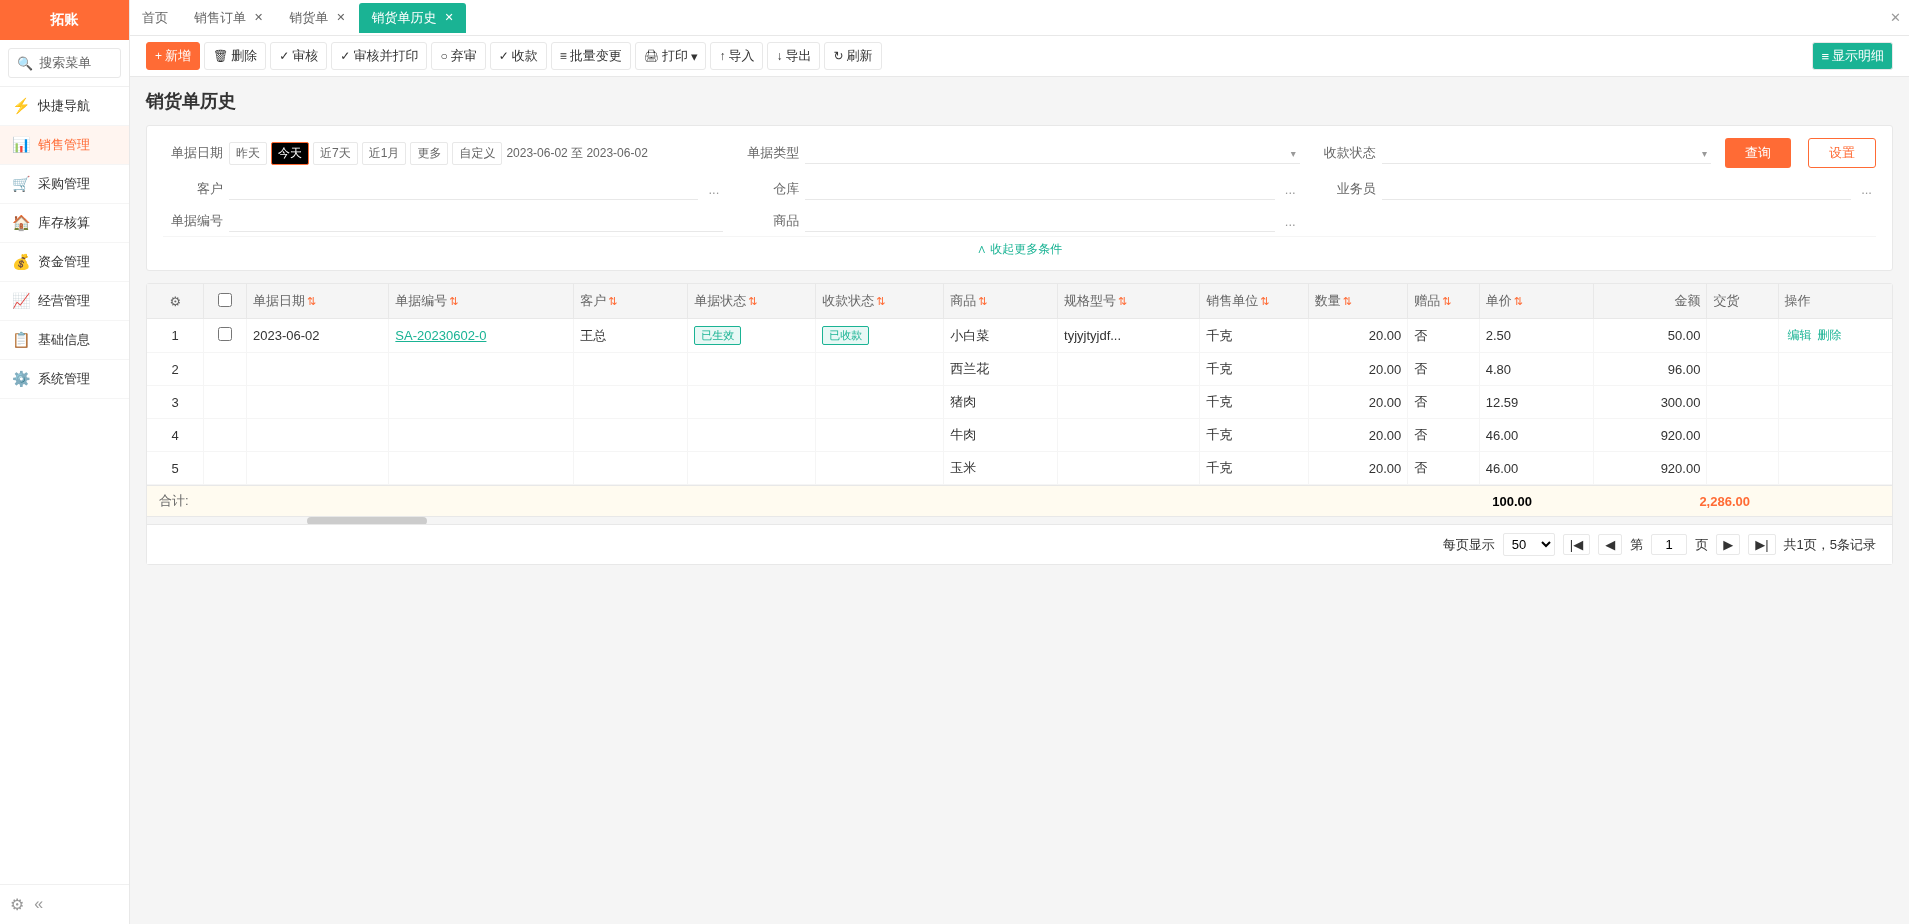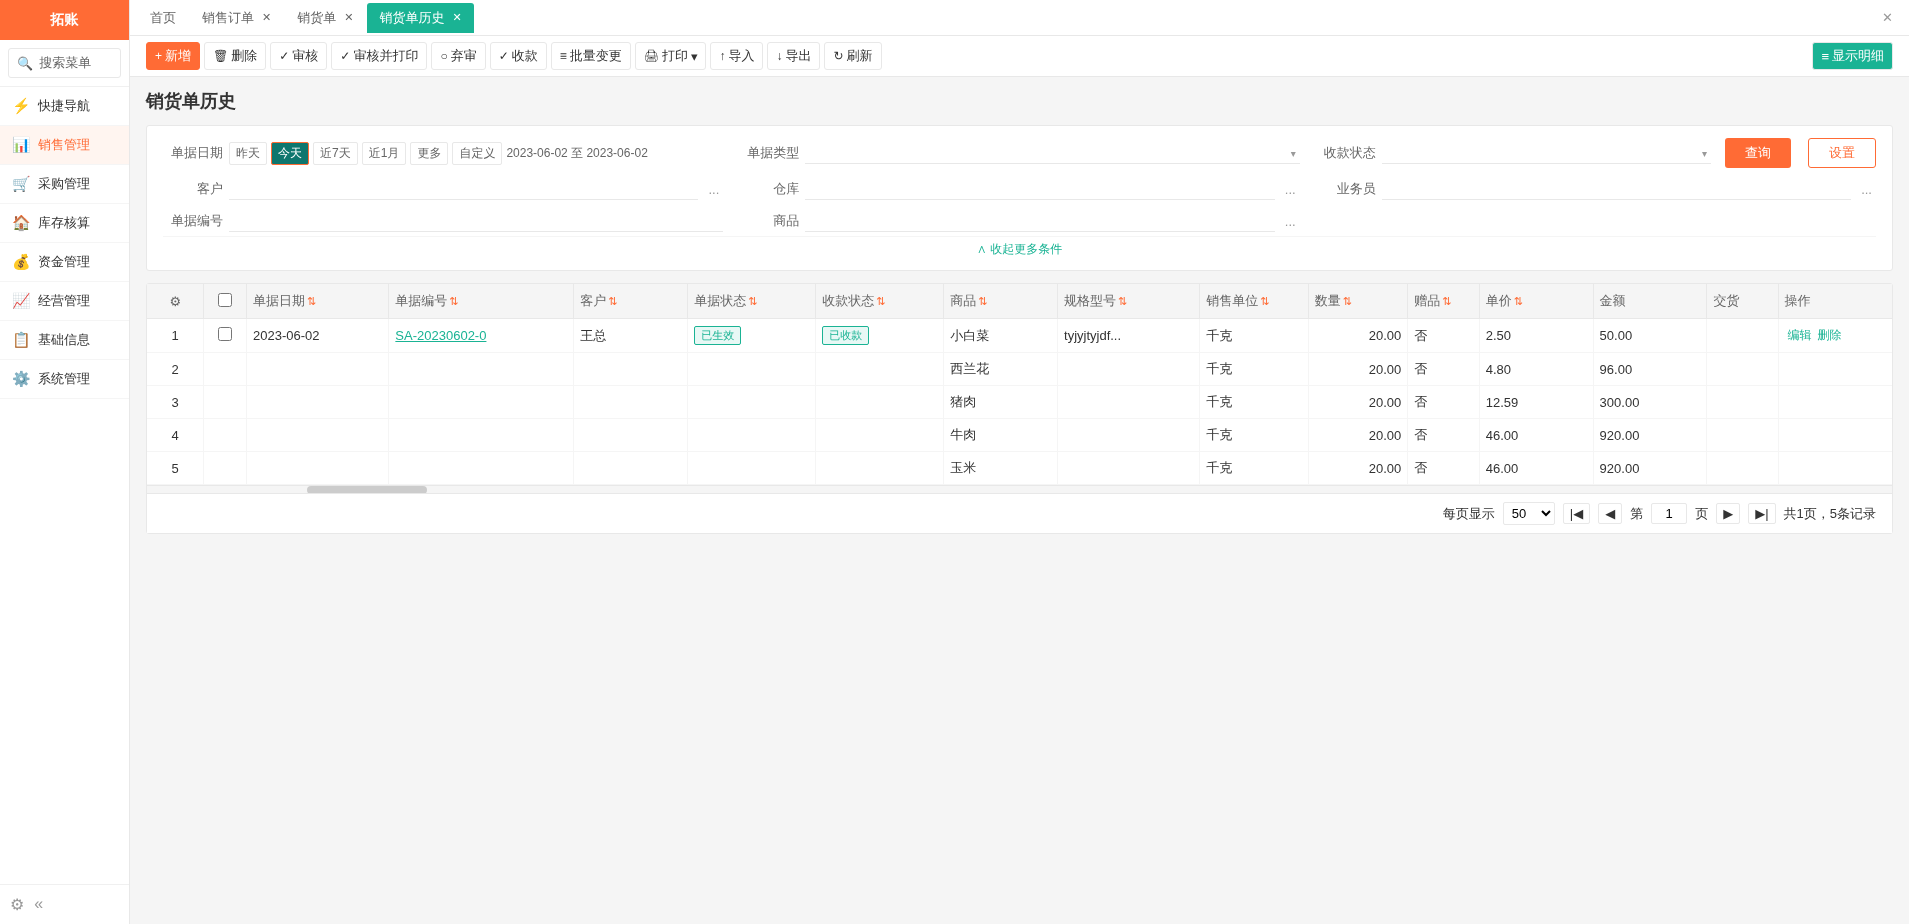--- a/index.html
+++ b/index.html
@@ -69,21 +69,21 @@
       overflow: hidden;
     }
 
     
     .tab-bar {
       display: flex;
       align-items: center;
       background: #fff;
       border-bottom: 1px solid #e8e8e8;
       height: 36px;
-      padding: 0 8px;
+      padding: 0 0;
       gap: 2px;
       flex-shrink: 0;
     }
     .tab-item {
       display: flex;
       align-items: center;
       gap: 5px;
       padding: 6px 12px;
       cursor: pointer;
       color: #666;
@@ -187,21 +187,21 @@
     .filter-date-group { display: flex; align-items: center; gap: 4px; flex: 1; }
     .date-quick-btn {
       padding: 2px 6px;
       border: 1px solid #e8e8e8;
       border-radius: 2px;
       cursor: pointer;
       color: #666;
       font-size: 12px;
       background: #fff;
     }
-    .date-quick-btn.active { background: #0f766e; color: #fff; border-color: #ff6b35; }
+    .date-quick-btn.active { background: #000000; color: #fff; border-color: #ff6b35; }
     .date-range { font-size: 12px; color: #666; }
     .filter-select-wrapper {
       flex: 1;
       position: relative;
       display: flex;
       align-items: center;
     }
     .filter-select {
       flex: 1;
       border: none;
@@ -294,21 +294,21 @@
     .col-code { width: 130px; }
     .col-customer { width: 80px; }
     .col-state { width: 90px; }
     .col-pay { width: 90px; }
     .col-goods { width: 80px; }
     .col-spec { width: 100px; }
     .col-unit { width: 70px; margin-left: 36px; }
     .col-qty { width: 70px; text-align: right; }
     .col-gift { width: 50px; }
     .col-price { width: 80px; text-align: left; }
-    .col-amount { width: 80px; text-align: left; }
+    .col-amount { width: 80px; text-align: right; }
     .col-trade { width: 50px; }
     .col-ops { width: 80px; }
     .link-text { color: #1ab394; cursor: pointer; text-decoration: underline; }
     .settings-icon { cursor: pointer; color: #666; }
     .checkbox { width: 14px; height: 14px; cursor: pointer; }
     .op-link { color: #1ab394; cursor: pointer; margin: 0 3px; font-size: 12px; }
 
     
     .summary-bar {
       display: flex;
@@ -738,20 +738,30 @@
     <td class="col-qty">20.00</td>
     <td class="col-gift">否</td>
     <td class="col-price">46.00</td>
     <td class="col-amount">920.00</td>
     <td class="col-trade"></td>
     <td class="col-ops"></td>
   </tr>
           </tbody>
       </table>
 
+      <div class="summary-bar">
+        <span class="summary-label">合计:</span>
+        <span style="flex:1;"></span>
+        <span style="width:70px; text-align:right; font-weight:bold;">100.00</span>
+        <span style="width:50px;"></span>
+        <span style="width:80px;"></span>
+        <span style="width:80px; text-align:right; font-weight:bold; color:#ff6b35; margin-left:8px;">2,286.00</span>
+        <span style="width:50px;"></span>
+        <span style="width:80px;"></span>
+      </div>
 
       <div class="scroll-bar-area">
         <div class="scroll-thumb"></div>
       </div>
 
       <div class="pagination-bar">
         <span>每页显示</span>
         <select class="page-size-select">
           <option>50</option>
           <option>100</option>

